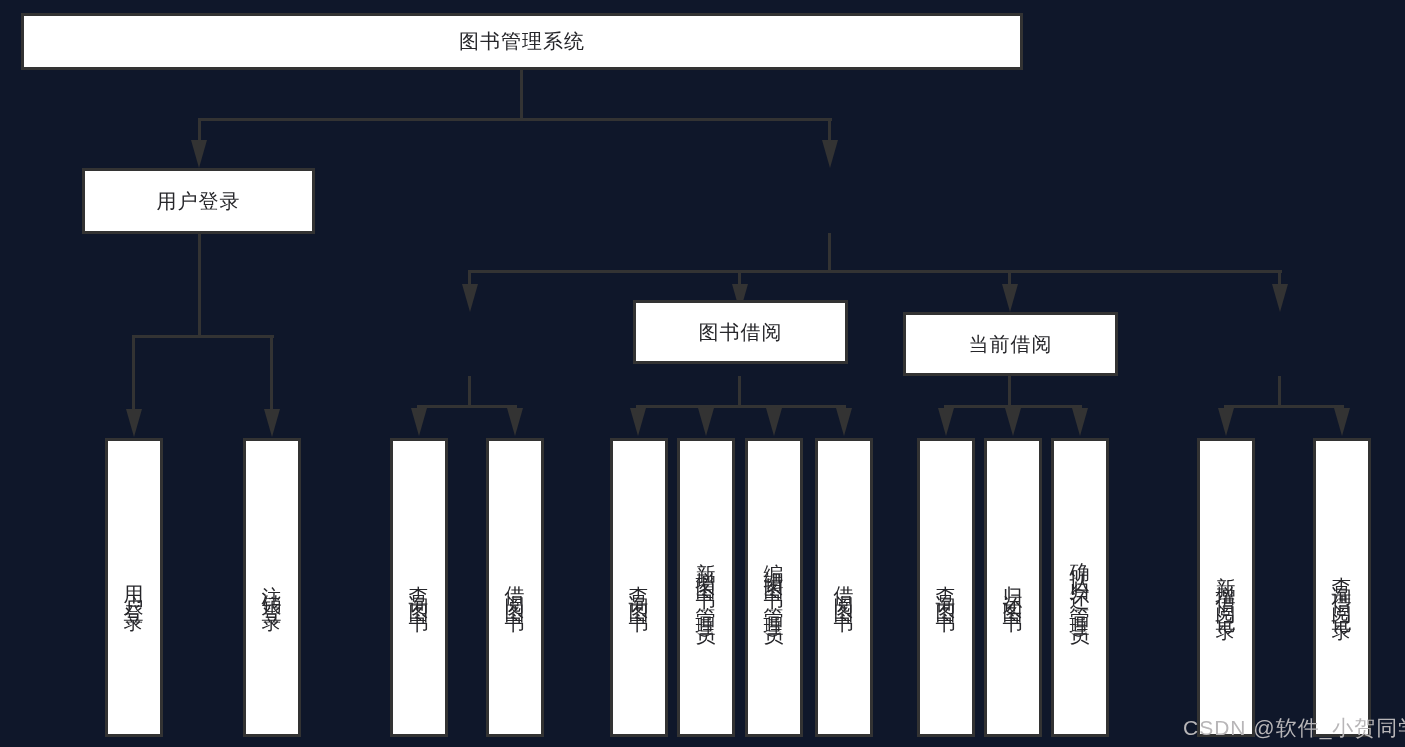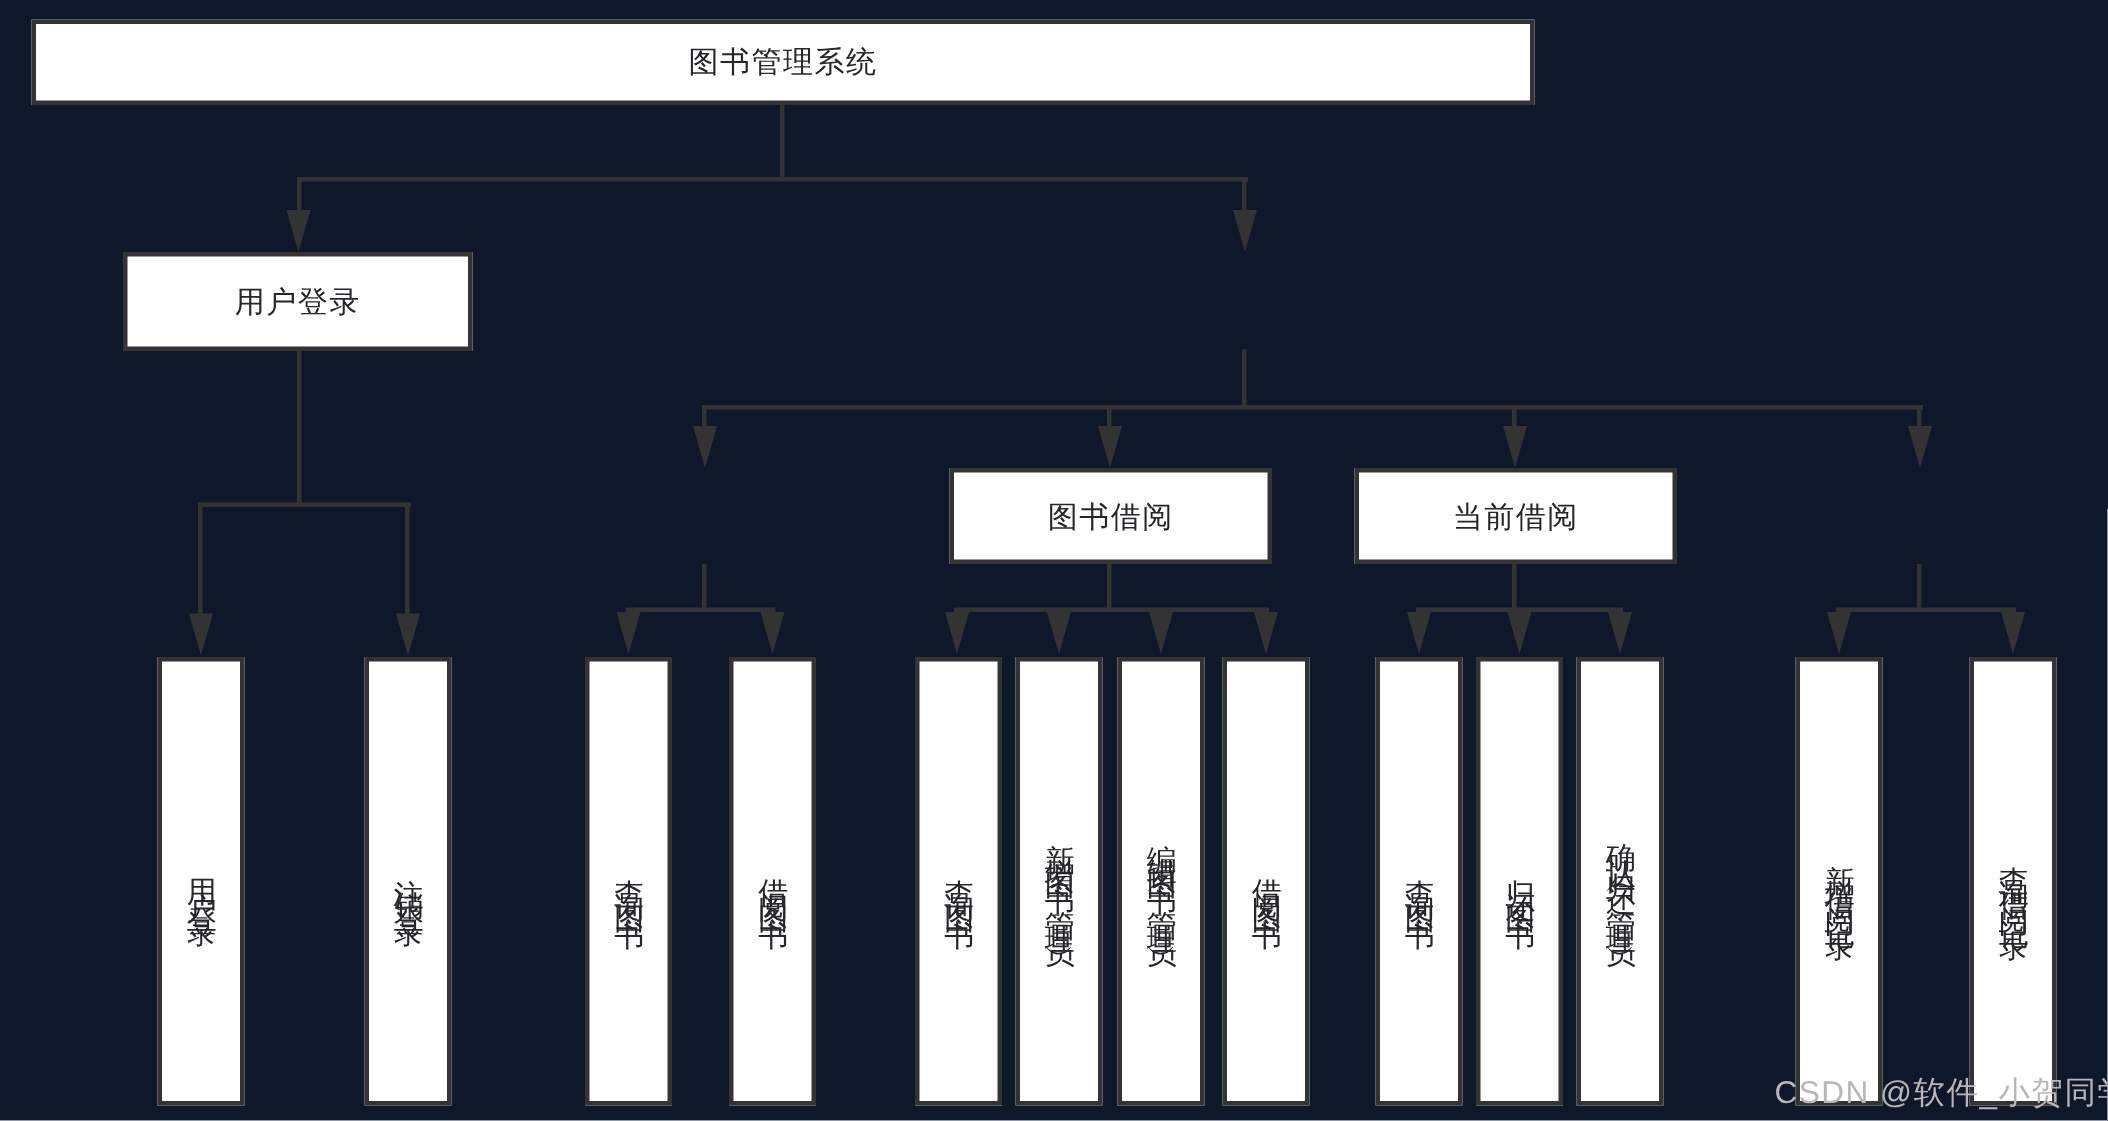--- a/index.html
+++ b/index.html
@@ -104,21 +104,21 @@
   <div class="arrowhead" style="left:1334px;top:408px"></div>
 
   <div class="box" style="left:21px;top:13px;width:1002px;height:57px">
     <span>图书管理系统</span>
   </div>
 
   <div class="box" style="left:82px;top:168px;width:233px;height:66px">
     <span>用户登录</span>
   </div>
 
-  <div class="box" style="left:633px;top:312px;width:215px;height:64px">
+  <div class="box" style="left:633px;top:300px;width:215px;height:64px">
     <span>图书借阅</span>
   </div>
   <div class="box" style="left:903px;top:312px;width:215px;height:64px">
     <span>当前借阅</span>
   </div>
 
   <div class="box vbox" style="left:105px;top:438px;width:58px;height:299px">
     <span>用户登录</span>
   </div>
   <div class="box vbox" style="left:243px;top:438px;width:58px;height:299px">

